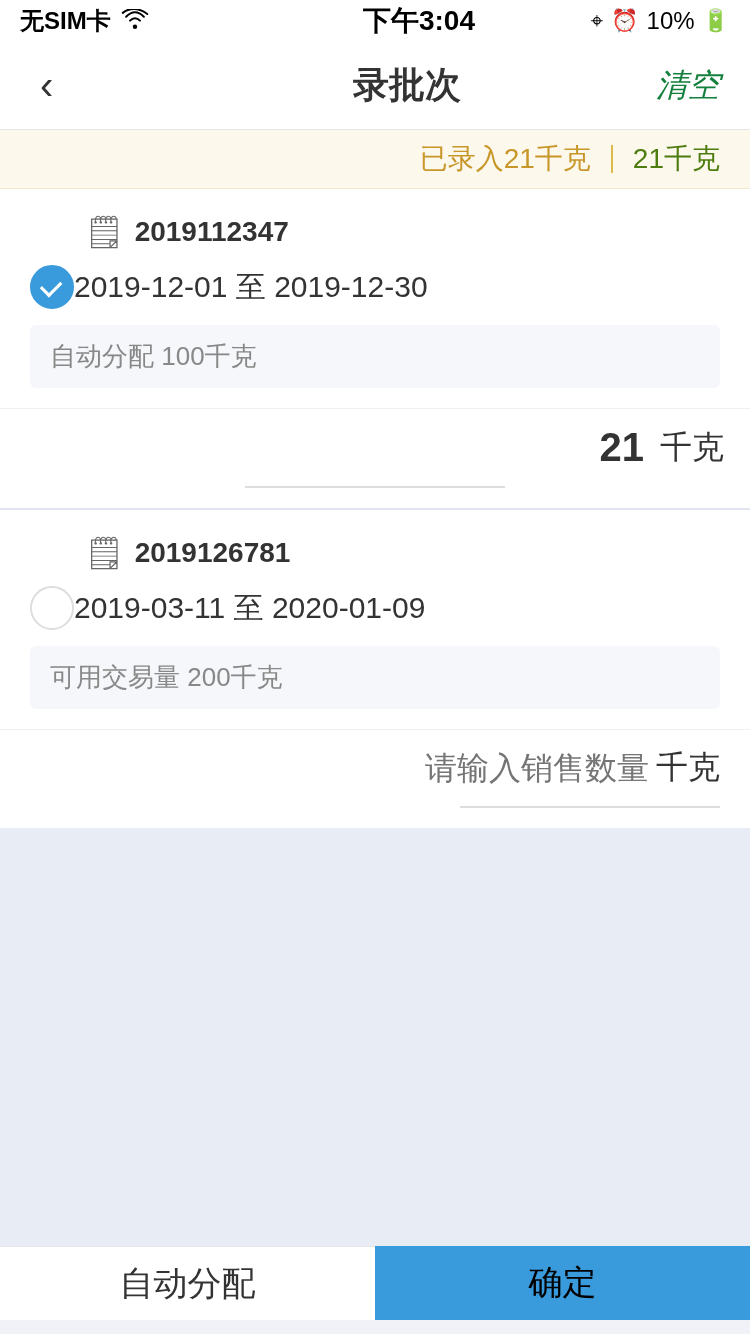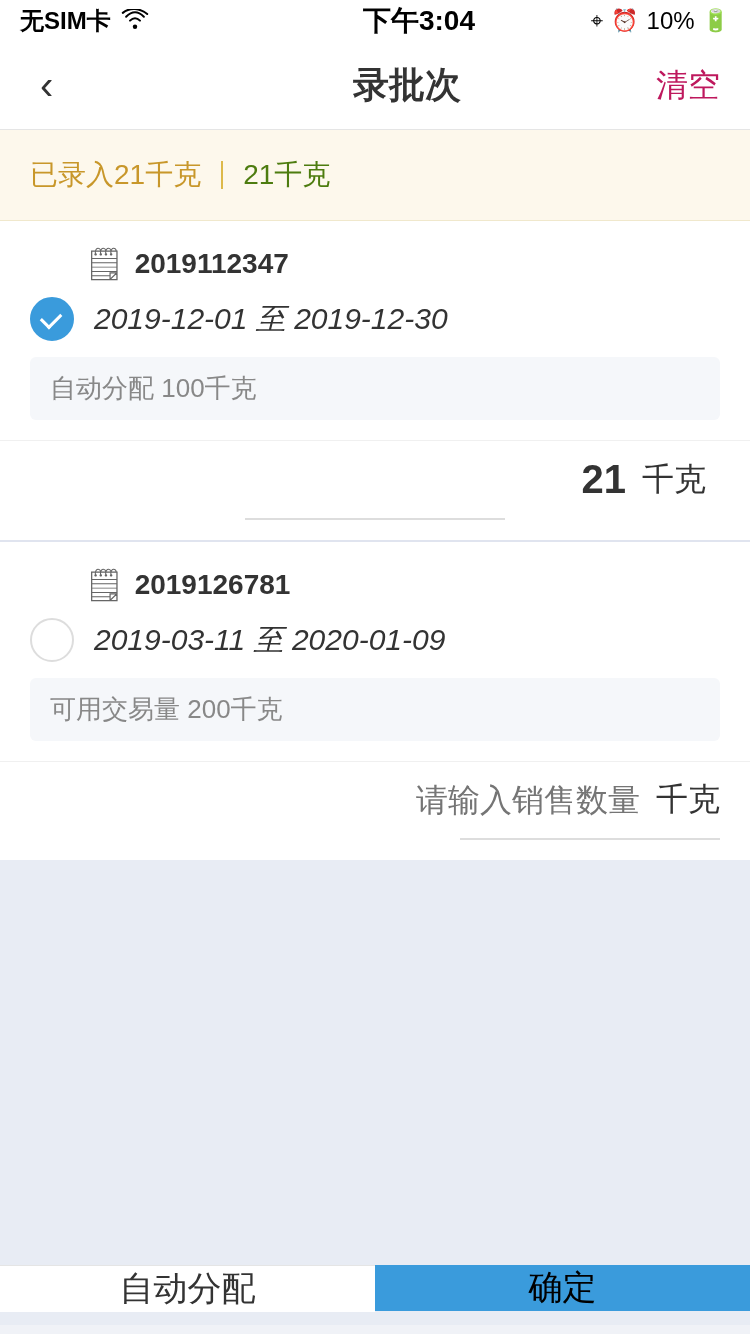--- a/index.html
+++ b/index.html
@@ -68,32 +68,34 @@
       font-size: 36px;
       font-weight: 600;
       color: #333;
       position: absolute;
       left: 50%;
       transform: translateX(-50%);
       margin-left: 32px;
     }
     .nav-action {
       font-size: 32px;
-      color: #be185d;
+      color: #15803d;
       cursor: pointer;
+      font-style: italic;
     }
 
     
     .info-banner {
       background: #fdf8ec;
-      padding: 26px 30px;
+      padding: 10px 30px;
       display: flex;
       align-items: center;
       gap: 20px;
       border-bottom: 1px solid #f0e8cc;
+      justify-content: flex-end;
     }
     .info-banner-label {
       font-size: 28px;
       color: #c8972a;
       font-weight: 500;
     }
     .info-banner-divider {
       width: 2px;
       height: 28px;
       background: #ddb94a;
@@ -124,23 +126,21 @@
       color: #666;
     }
     .batch-id-text {
       font-size: 28px;
       font-weight: 600;
       color: #333;
     }
     .batch-date-row {
       display: flex;
       align-items: center;
-      gap: 20px;
       margin-bottom: 16px;
-      font-style: italic;
     }
     .batch-radio {
       width: 44px;
       height: 44px;
       border-radius: 50%;
       border: 2px solid #ddd;
       background: #fff;
       display: flex;
       align-items: center;
       justify-content: center;
@@ -169,21 +169,21 @@
       padding: 14px 20px;
       border-radius: 6px;
       font-size: 26px;
       color: #888;
       margin-bottom: 20px;
     }
     .batch-amount-row {
       display: flex;
       align-items: center;
       justify-content: flex-end;
-      padding: 16px 44px;
+      padding: 16px 26px;
       gap: 16px;
       border-top: 1px solid #f0f0f0;
     }
     .batch-amount-value {
       font-size: 40px;
       font-weight: 600;
       color: #333;
     }
     .batch-amount-unit {
       font-size: 32px;
@@ -203,21 +203,21 @@
       background: #e0e4ef;
       width: 100%;
     }
 
     
     .batch-input-row {
       display: flex;
       align-items: center;
       justify-content: flex-end;
       padding: 16px 30px;
-      gap: 16px;
+      gap: 7px;
       border-top: 1px solid #f0f0f0;
     }
     .batch-input-field {
       font-size: 32px;
       color: #ccc;
       text-align: right;
       border: none;
       outline: none;
       background: transparent;
       flex: 1;
@@ -238,26 +238,25 @@
     
     .empty-space {
       background: #e8ecf4;
       flex: 1;
       min-height: 440px;
     }
 
     
     .bottom-actions {
       width: 750px;
-      height: 92px;
+      height: 74px;
       display: flex;
       position: fixed;
-      bottom: 0;
+      bottom: 14px;
       left: 0;
-      align-items: center;
     }
     .btn-auto {
       flex: 1;
       background: #fff;
       border: none;
       font-size: 34px;
       color: #333;
       cursor: pointer;
       border-top: 1px solid #e5e5e5;
     }

